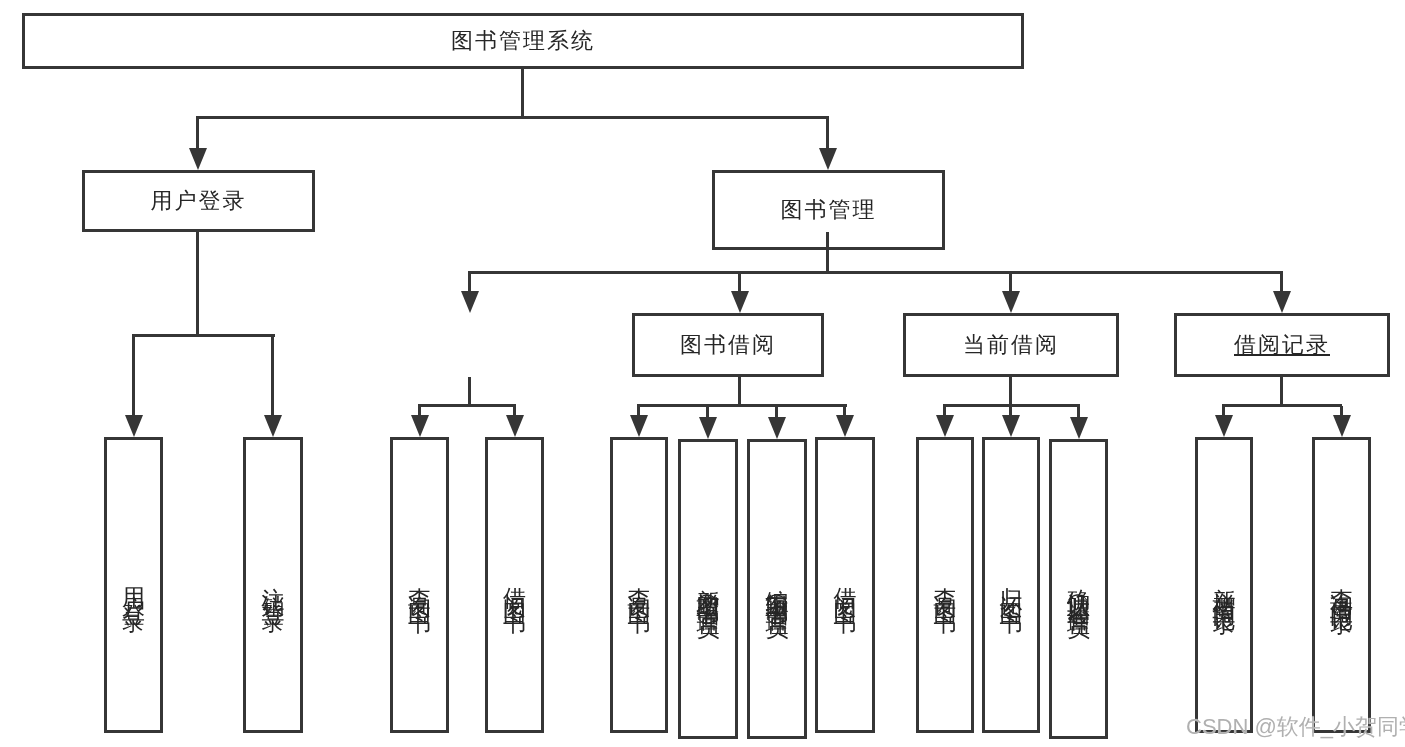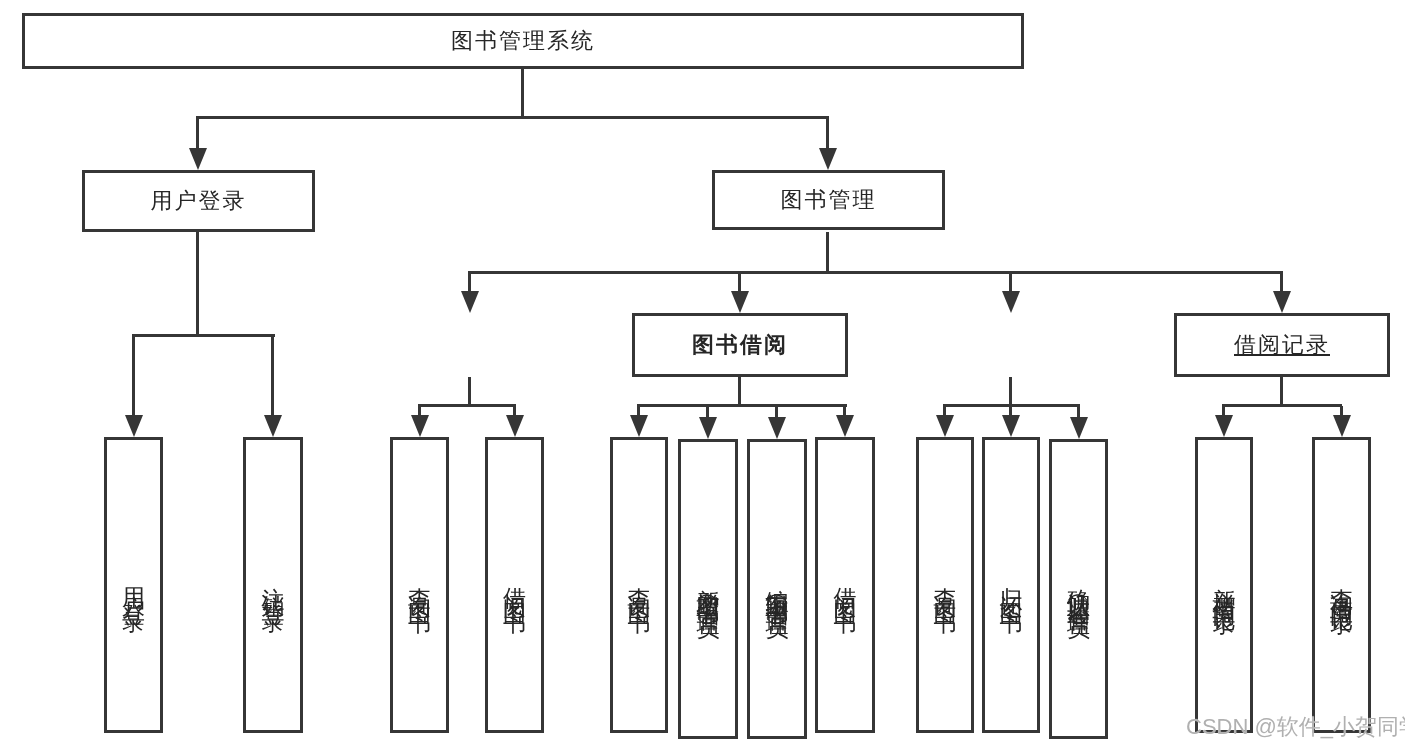--- a/index.html
+++ b/index.html
@@ -28,38 +28,41 @@
   </div>
 
   <div class="vl" style="left:521px;top:69px;height:49px;"></div>
   <div class="hl" style="left:196px;top:116px;width:633px;"></div>
   <div class="ar" style="left:196px;top:118px;height:30px;"></div>
   <div class="ar" style="left:826px;top:118px;height:30px;"></div>
 
   <div class="box" style="left:82px;top:170px;width:233px;height:62px;">
     <span>用户登录</span>
   </div>
-  <div class="box" style="left:712px;top:170px;width:233px;height:60px;align-items:center;">
+  <div class="box" style="left:712px;top:170px;width:233px;height:80px;align-items:center;">
     <span>图书管理</span>
   </div>
 
   <div class="vl" style="left:196px;top:232px;height:104px;"></div>
   <div class="hl" style="left:132px;top:334px;width:143px;"></div>
   <div class="ar" style="left:132px;top:336px;height:79px;"></div>
   <div class="ar" style="left:271px;top:336px;height:79px;"></div>
 
   <div class="vl" style="left:826px;top:232px;height:41px;"></div>
   <div class="hl" style="left:468px;top:271px;width:815px;"></div>
   <div class="ar" style="left:468px;top:273px;height:18px;"></div>
   <div class="ar" style="left:738px;top:273px;height:18px;"></div>
   <div class="ar" style="left:1009px;top:273px;height:18px;"></div>
   <div class="ar" style="left:1280px;top:273px;height:18px;"></div>
 
-  <div class="box" style="left:632px;top:313px;width:216px;height:64px;font-weight:bold;">
+  <div class="box" style="left:632px;top:313px;width:192px;height:64px;">
     <span>图书借阅</span>
+  </div>
+  <div class="box" style="left:903px;top:313px;width:216px;height:64px;">
+    <span>当前借阅</span>
   </div>
   <div class="box" style="left:1174px;top:313px;width:216px;height:64px;text-decoration:underline;">
     <span>借阅记录</span>
   </div>
 
   <div class="vl" style="left:468px;top:377px;height:29px;"></div>
   <div class="hl" style="left:418px;top:404px;width:98px;"></div>
   <div class="ar" style="left:418px;top:406px;height:9px;"></div>
   <div class="ar" style="left:513px;top:406px;height:9px;"></div>
 

